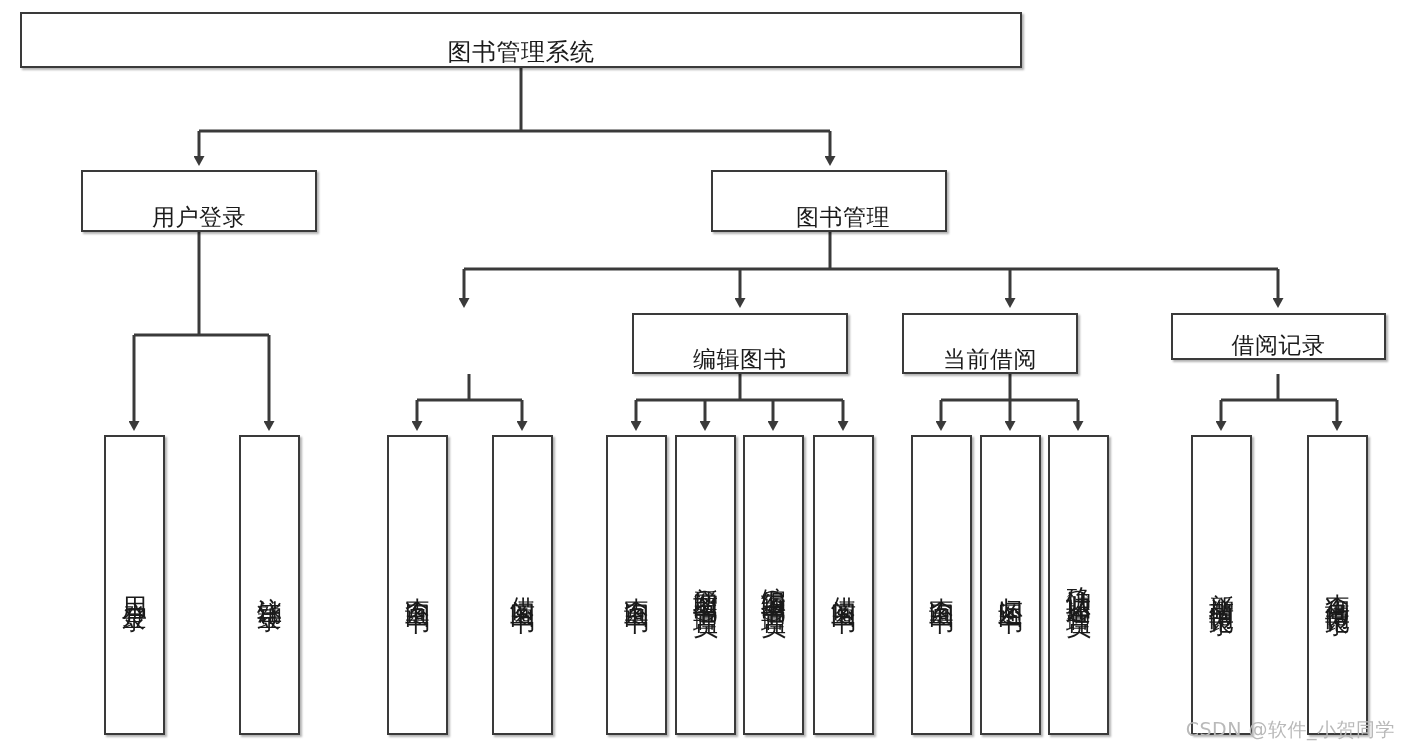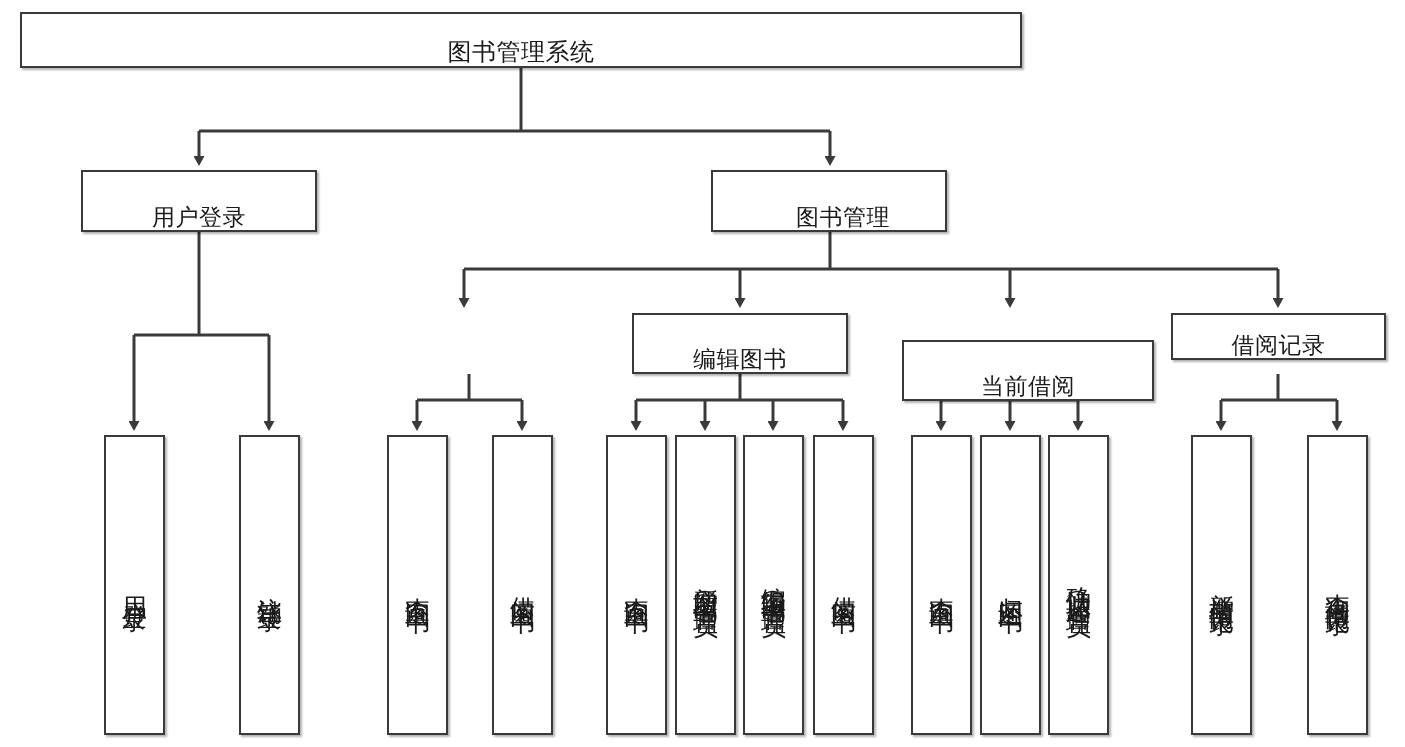--- a/index.html
+++ b/index.html
@@ -141,21 +141,21 @@
 
   <div class="node horiz" style="left:711px; top:170px; width:236px; height:62px;padding-left:28px;">
     <span class="lbl">图书管理</span>
   </div>
 
 
   <div class="node horiz" style="left:632px; top:313px; width:216px; height:61px;">
     <span class="lbl">编辑图书</span>
   </div>
 
-  <div class="node horiz" style="left:902px; top:313px; width:252px; height:61px;margin-top:27px;">
+  <div class="node horiz" style="left:902px; top:313px; width:176px; height:61px;">
     <span class="lbl">当前借阅</span>
   </div>
 
   <div class="node horiz" style="left:1171px; top:313px; width:215px; height:47px;">
     <span class="lbl">借阅记录</span>
   </div>
 
   <div class="node leaf" style="left:104px; top:435px; width:61px; height:300px;">
     <span class="lbl">用户登录</span>
   </div>
@@ -201,14 +201,15 @@
   </div>
 
   <div class="node leaf" style="left:1191px; top:435px; width:61px; height:300px;">
     <span class="lbl">新增借阅记录</span>
   </div>
 
   <div class="node leaf" style="left:1307px; top:435px; width:61px; height:300px;">
     <span class="lbl">查询借阅记录</span>
   </div>
 
+  <div class="watermark">CSDN @软件_小贺同学</div>
 
 </div>
 
 </body></html>

